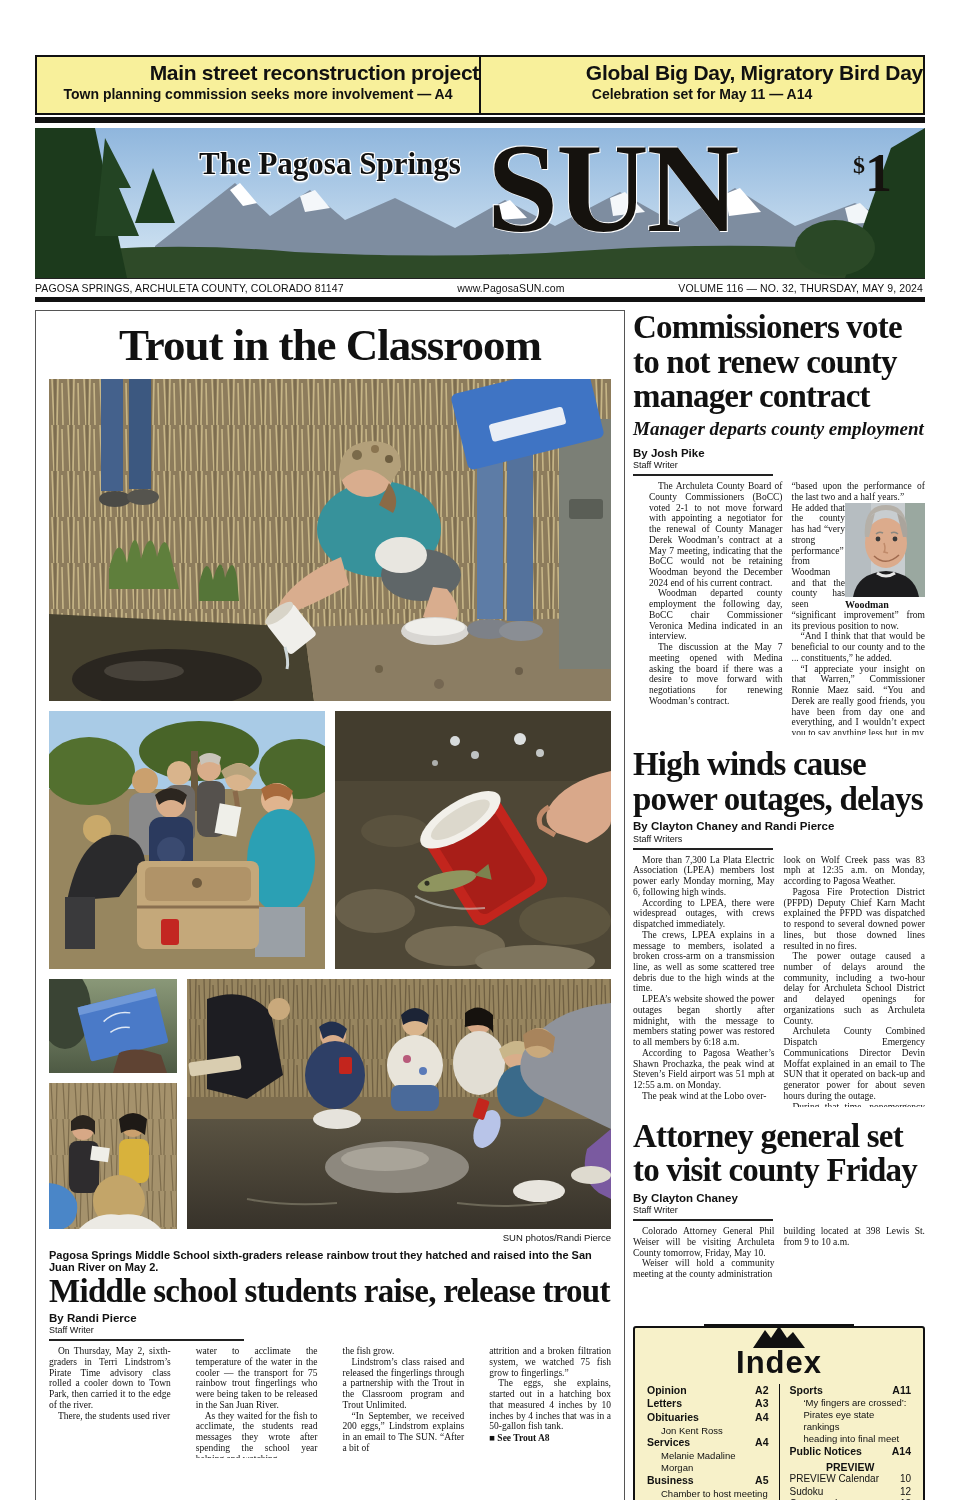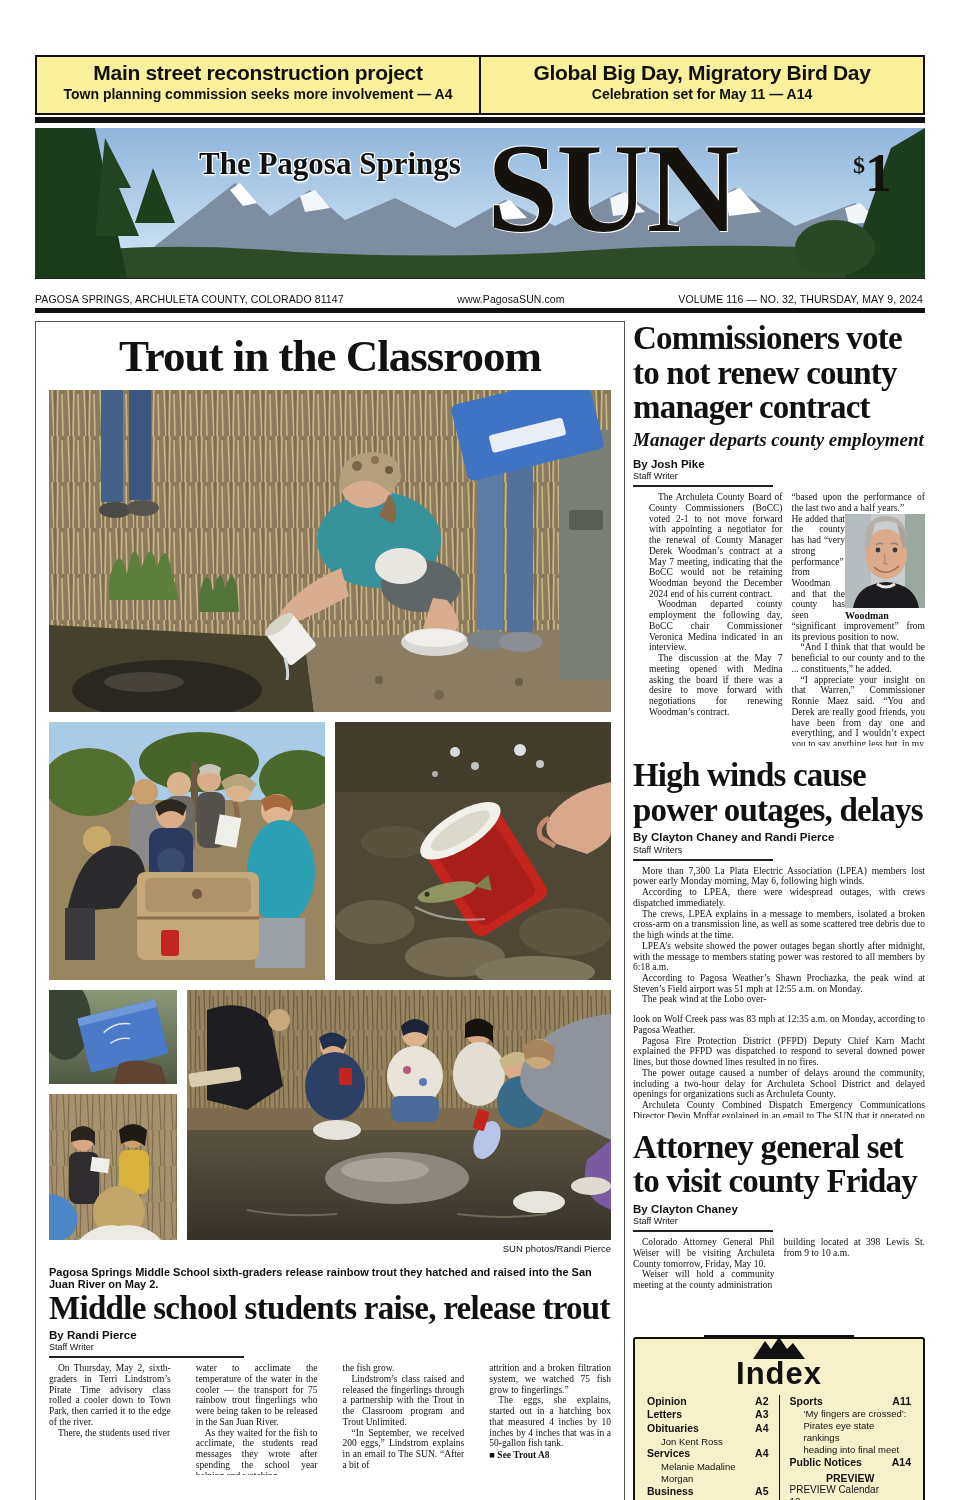--- a/index.html
+++ b/index.html
@@ -4,57 +4,57 @@
 <style>
   html,body{margin:0;padding:0;background:#fff;}
   body{width:955px;height:1500px;overflow:hidden;font-family:"Liberation Sans",sans-serif;color:#111;}
   .page{box-sizing:border-box;width:955px;height:1500px;padding:55px 30px 0 35px;position:relative;}
   .serif{font-family:"Liberation Serif",serif;}
 
   
   .teasers{display:flex;border:2px solid #111;background:#f8f09b;height:56px;}
   .teaser{flex:1;text-align:center;padding-top:4px;}
   .teaser+.teaser{border-left:2px solid #111;}
-  .teaser .t1{font-size:21px;font-weight:bold;letter-spacing:-0.3px;}
+  .teaser .t1{font-size:21px;font-weight:bold;letter-spacing:-0.3px;text-align:right;}
   .teaser .t2{font-size:14px;font-weight:bold;margin-top:1px;}
   .thick-rule{height:6px;background:#111;margin-top:2px;}
   .thick-rule2{height:5px;background:#111;}
 
   
   .masthead{position:relative;height:150px;margin-top:5px;overflow:hidden;}
   .masthead svg{display:block;}
   .mh-prefix{position:absolute;left:164px;top:18px;font-size:31px;font-weight:bold;color:#111;
     text-shadow:-1px -1px 0 #fff,1px -1px 0 #fff,-1px 1px 0 #fff,1px 1px 0 #fff,0 2px 2px rgba(255,255,255,.8);}
   .mh-name{position:absolute;left:452px;top:-4px;font-size:128px;line-height:1;font-weight:bold;color:#15120e;
     text-shadow:-1px -1px 0 #fff,1px 1px 0 #fff;letter-spacing:-2px;}
   .mh-price{position:absolute;left:818px;top:14px;color:#15120e;font-weight:bold;}
   .mh-price .sym{font-size:24px;vertical-align:18px;}
   .mh-price .val{font-size:54px;}
 
   
   .infobar{display:flex;justify-content:space-between;align-items:center;border-top:1px solid #222;
-    padding:14px 2px 3px 0;font-size:10.5px;letter-spacing:0.1px;}
+    padding:3px 2px 3px 0;font-size:10.5px;letter-spacing:0.1px;}
 
   
   .main{display:flex;gap:8px;margin-top:8px;}
   .trout-pkg{width:590px;box-sizing:border-box;border:1px solid #555;padding:6px 13px 8px;}
   .right-col{flex:1;min-width:0;}
 
   .trout-h1{font-size:45px;text-align:center;font-weight:bold;letter-spacing:-1px;margin:2px 0 8px;}
   .photo{overflow:hidden;background:#888;}
   .photo svg{display:block;width:100%;height:100%;}
   .row2{display:flex;gap:10px;margin-top:10px;}
   .row2 .photo{width:276px;height:258px;}
   .row3{display:flex;gap:10px;margin-top:10px;}
   .r3-left{width:128px;display:flex;flex-direction:column;gap:10px;}
   .ph-notebook{height:94px;}
   .ph-reading{height:146px;}
   .ph-river{flex:1;height:250px;}
   .credit{text-align:right;font-size:9.5px;margin-top:3px;}
-  .caption{font-size:11px;font-weight:bold;margin-top:12px;}
+  .caption{font-size:11px;font-weight:bold;margin-top:6px;}
   .trout-h2{font-size:33px;font-weight:bold;letter-spacing:-0.7px;margin:0 0 2px;}
   .cols4{display:flex;gap:25px;height:112px;overflow:hidden;}
   .col4{flex:1;min-width:0;}
 
   
   .byline{font-size:11.5px;font-weight:bold;line-height:1.15;}
   .staff{font-size:9px;}
   .by-rule{border-bottom:2px solid #222;width:140px;margin:4px 0 5px;}
   .by-rule.wide{width:195px;}
   .body-cols{display:flex;gap:9px;overflow:hidden;}
@@ -75,21 +75,21 @@
   .ix-head{display:flex;align-items:flex-end;justify-content:center;gap:0;}
   .ix-cols{display:flex;margin-top:4px;}
   .ix-col{flex:1;min-width:0;padding-right:10px;}
   .ix-col+.ix-col{border-left:1.5px solid #111;padding-left:10px;padding-right:0;}
   .ix-row{display:flex;justify-content:space-between;font-size:10.5px;font-weight:bold;line-height:1.3;}
   .ix-sub{font-size:9.5px;padding-left:14px;line-height:1.25;}
   .ix-title-wrap{text-align:center;width:150px;border-top:2px solid #111;margin-top:-12px;}
   .ix-title{font-size:31px;font-weight:bold;letter-spacing:1px;line-height:1.05;}
   .ix-mountain{display:block;margin:0 auto -1px;}
   .pv-head{text-align:center;font-size:10.5px;font-weight:bold;margin-top:3px;}
-  .pv .ix-row{font-weight:normal;font-size:10px;line-height:1.25;flex-direction:column;}
+  .pv .ix-row{font-weight:normal;font-size:10px;line-height:1.25;}
 </style>
 </head>
 <body>
 
 <div class="page">
 
   <div class="teasers">
     <div class="teaser">
       <div class="t1">Main street reconstruction project</div>
       <div class="t2">Town planning commission seeks more involvement — A4</div>
@@ -465,21 +465,21 @@
             <div class="see">■ See Manager A8</div>
           </div>
         </div>
       </div>
 
       <div class="article">
         <h2 class="art-h serif">High winds cause power outages, delays</h2>
         <div class="byline">By Clayton Chaney and Randi Pierce</div>
         <div class="staff">Staff Writers</div>
         <div class="by-rule"></div>
-        <div class="body-cols" style="height:252px;flex-direction:column;">
+        <div class="body-cols" style="height:252px;">
           <div class="bcol">
               <p class="para">More than 7,300 La Plata Electric Association (LPEA) members lost power early Monday morning, May 6, following high winds.</p>
               <p class="para">According to LPEA, there were widespread outages, with crews dispatched immediately.</p>
               <p class="para">The crews, LPEA explains in a message to members, isolated a broken cross-arm on a transmission line, as well as some scattered tree debris due to the high winds at the time.</p>
               <p class="para">LPEA’s website showed the power outages began shortly after midnight, with the message to members stating power was restored to all members by 6:18 a.m.</p>
               <p class="para">According to Pagosa Weather’s Shawn Prochazka, the peak wind at Steven’s Field airport was 51 mph at 12:55 a.m. on Monday.</p>
               <p class="para">The peak wind at the Lobo over-</p>
             </div>
           <div class="bcol cont">
             <span><p class="para">look on Wolf Creek pass was 83 mph at 12:35 a.m. on Monday, according to Pagosa Weather.</p><p class="para">Pagosa Fire Protection District (PFPD) Deputy Chief Karn Macht explained the PFPD was dispatched to respond to several downed power lines, but those downed lines resulted in no fires.</p><p class="para">The power outage caused a number of delays around the community, including a two-hour delay for Archuleta School District and delayed openings for organizations such as Archuleta County.</p><p class="para">Archuleta County Combined Dispatch Emergency Communications Director Devin Moffat explained in an email to The SUN that it operated on back-up and generator power for about seven hours during the outage.</p><p class="para">During that time, nonemergency lines were down and the Durango La Plata Emergency Communications Center was receiving Archuleta</p></span>

